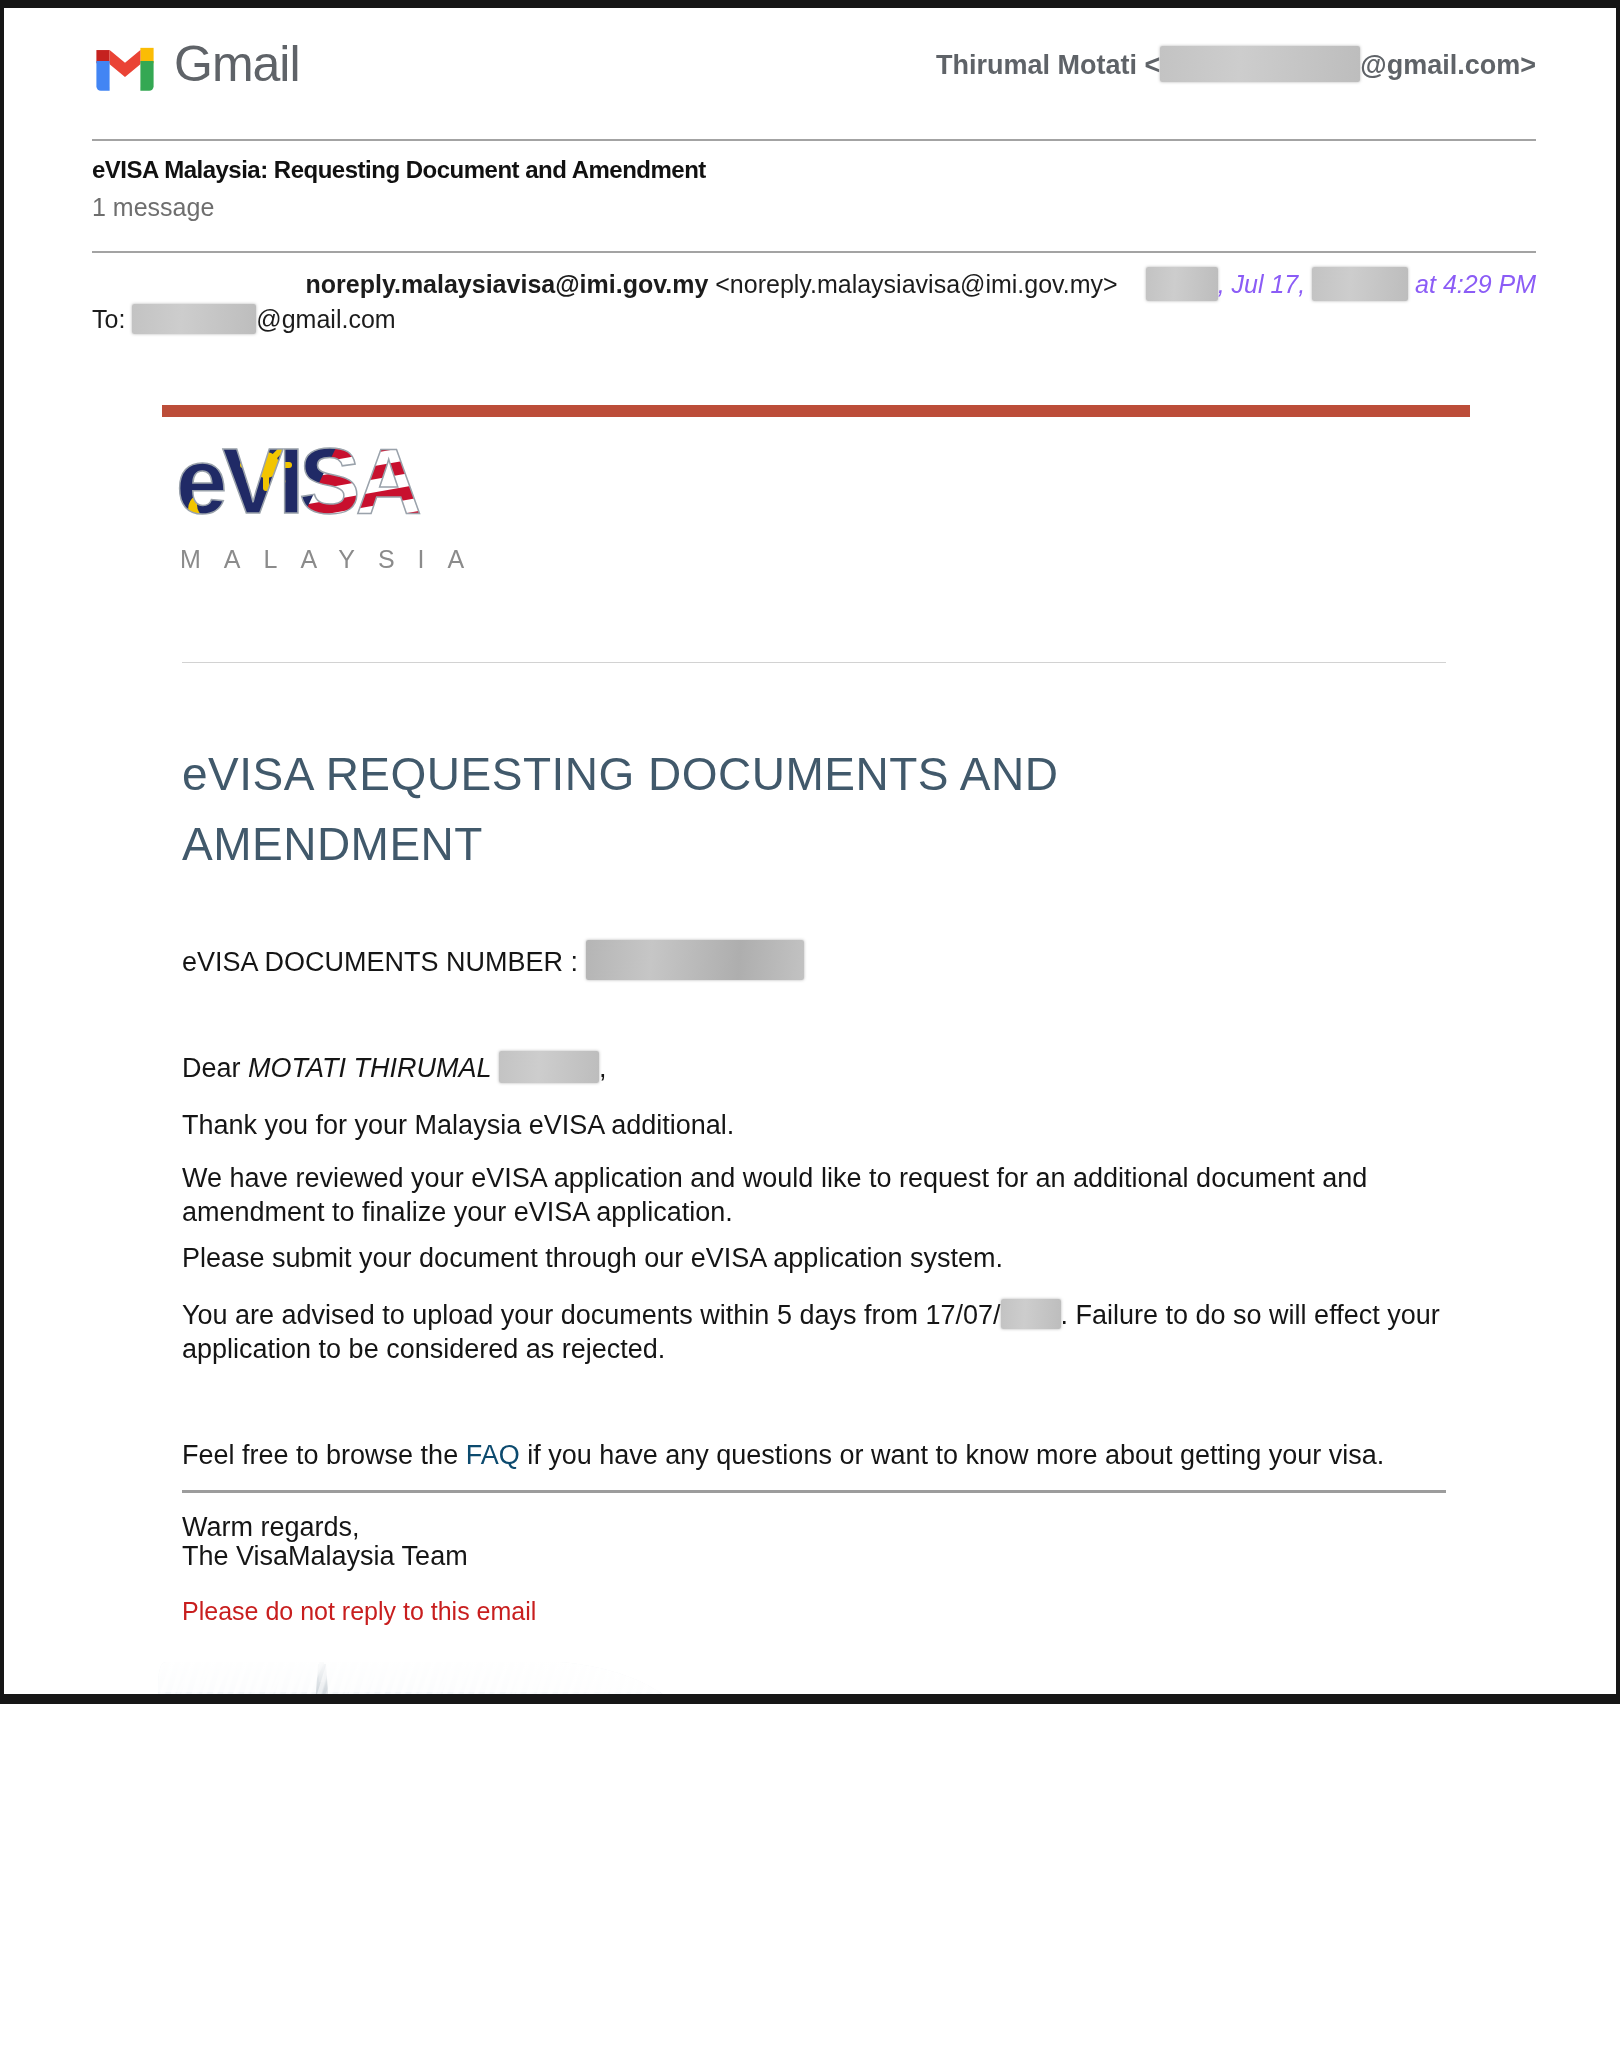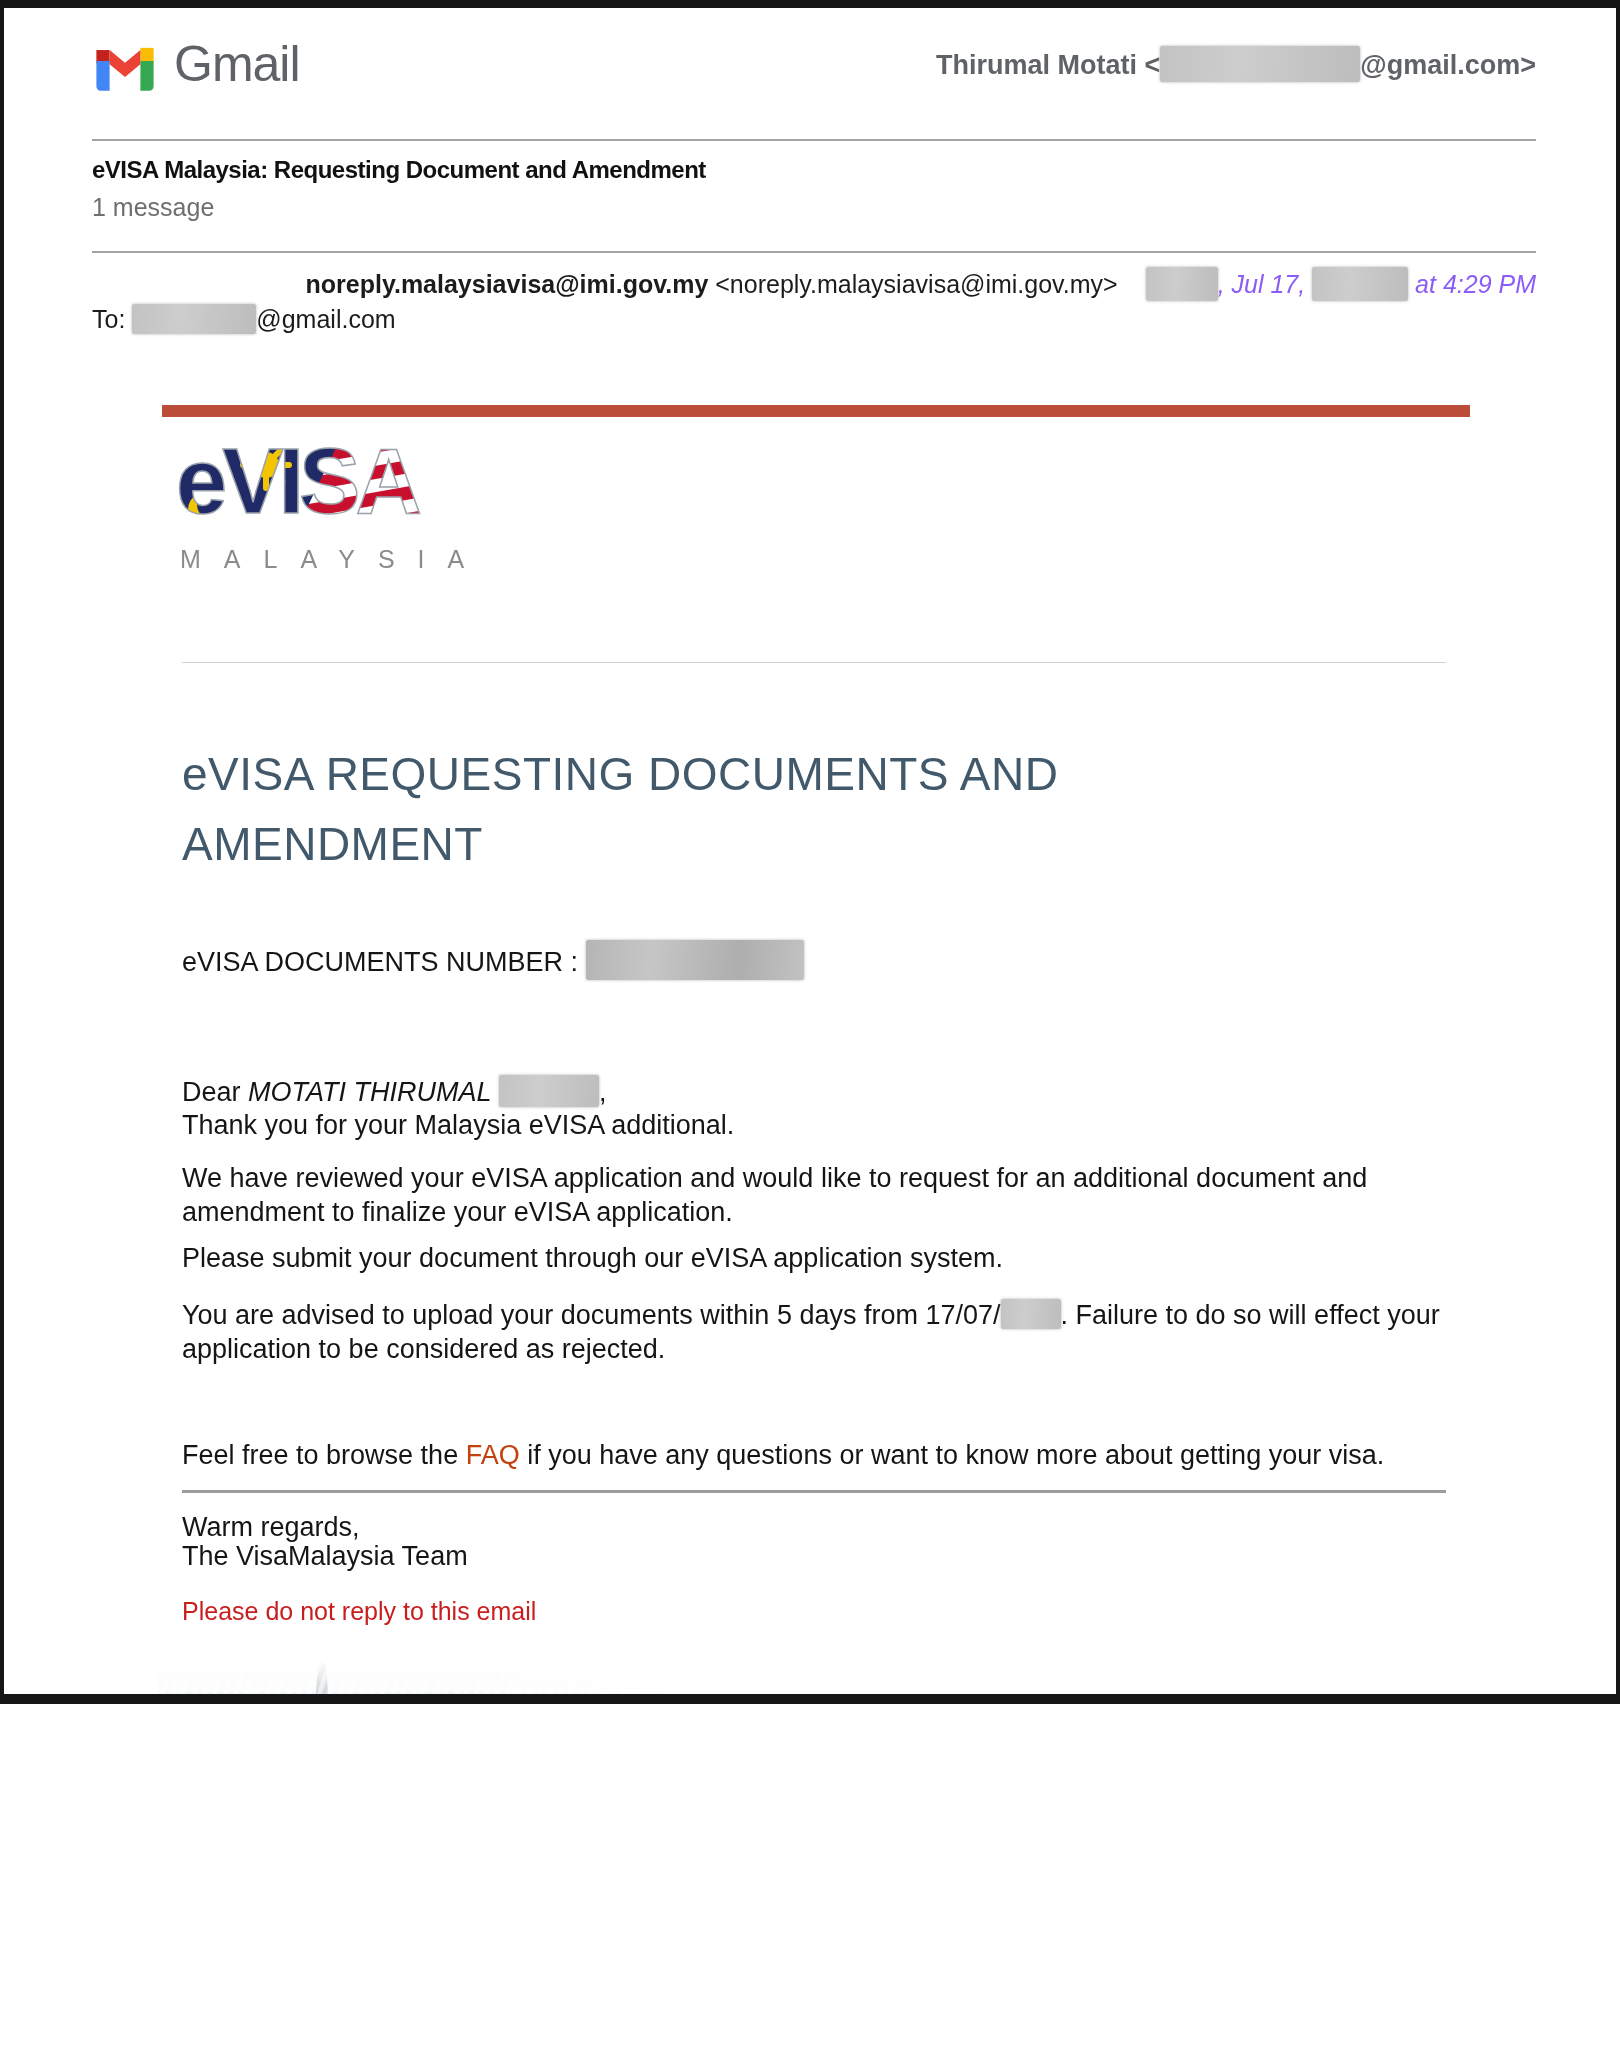--- a/index.html
+++ b/index.html
@@ -38,33 +38,33 @@
   
   .email-body{position:absolute;left:158px;top:397px;width:1308px;height:1260px;}
   .accent-bar{position:absolute;top:0;left:0;right:0;height:12px;background:#bc4d39;}
   .evisa-logo{position:absolute;top:26px;left:12px;}
   .logo-country{margin-top:6px;padding-left:6px;font-size:25px;color:#8b8b8b;letter-spacing:23px;}
   .light-rule{position:absolute;top:257px;left:20px;right:24px;height:1px;background:#d2d2d2;}
   .email-title{position:absolute;top:334px;left:20px;width:980px;margin:0;
     font-size:46px;font-weight:400;line-height:70px;color:#41596b;letter-spacing:0.5px;}
   .bp{position:absolute;left:20px;width:1272px;margin:0;font-size:27px;line-height:34px;color:#151515;}
   .ref-line{top:540px;}
-  .greeting{top:670px;}
+  .greeting{top:646px;}
   .p-thanks{top:703px;}
   .p-reviewed{top:756px;}
   .p-submit{top:836px;}
   .p-deadline{top:893px;}
   .p-login{top:978px;}
   .p-faq{top:1033px;}
   .sig-rule{position:absolute;top:1085px;left:20px;right:24px;height:3px;background:#9c9c9c;}
   .sig{top:1108px;line-height:29px;}
   .noreply{top:1189px;font-size:25px;color:#c81e1e;}
   a.inline-link{text-decoration:none;cursor:pointer;}
   .link-purple{color:#6234b8;}
-  .link-blue{color:#c2410c;}
+  .link-blue{color:#0c4a6e;}
   .italic{font-style:italic;}
   
   .skyline{position:absolute;left:126px;top:1648px;}
 </style>
 </head>
 <body>
 
 <div class="page">
 
   <header class="top-header">

